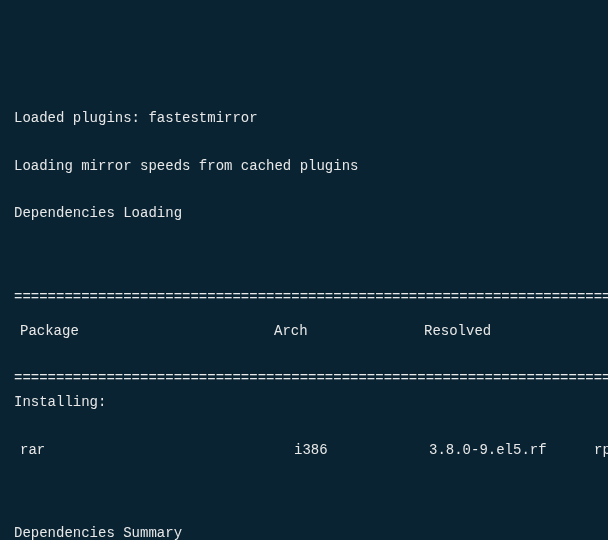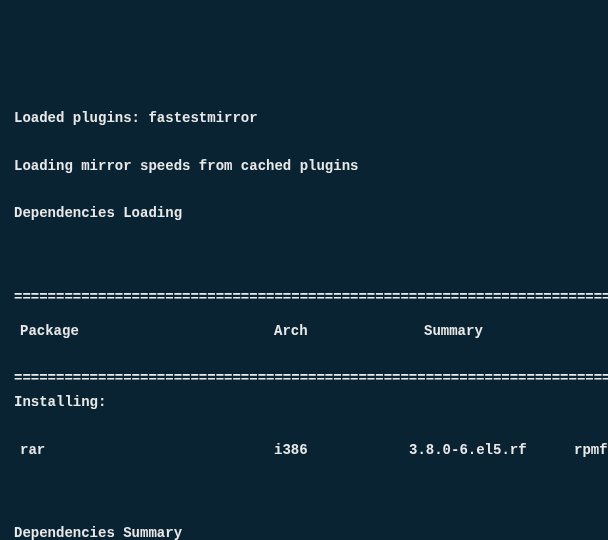--- a/index.html
+++ b/index.html
@@ -1,19 +1,18 @@
 <!DOCTYPE html>
 <html><head>
   <meta charset="utf-8">
   <style>
     * {
       margin: 0;
       padding: 0;
       box-sizing: border-box;
-      font-weight: bold;
     }
     body {
       background-color: #0a2332;
       color: #e8e8e8;
       font-family: "Courier New", Courier, monospace;
       font-size: 14px;
       line-height: 1.7;
       padding: 12px 14px;
       width: 608px;
       height: 540px;
@@ -47,20 +46,21 @@
       width: 150px;
     }
     .data-pkg {
       display: inline-block;
       width: 260px;
       padding-left: 6px;
     }
     .data-arch {
       display: inline-block;
       width: 135px;
+      margin-left: 20px;
     }
     .data-ver {
       display: inline-block;
       width: 165px;
     }
     .data-repo {
       display: inline-block;
     }
     .spacer {
       height: 12px;
@@ -69,24 +69,24 @@
 </head>
 <body>
 
 
 
 <span class="line">Loaded plugins: fastestmirror</span>
 <span class="line">Loading mirror speeds from cached plugins</span>
 <span class="line">Dependencies Loading</span>
 <div class="spacer"></div>
 <span class="divider">================================================================================</span>
-<span class="header-row"><span class="col-pkg">Package</span><span class="col-arch">Arch</span><span class="col-ver">Summary</span></span>
+<span class="header-row"><span class="col-pkg">Package</span><span class="col-arch">Arch</span><span class="col-ver">Resolved</span></span>
 <span class="divider">================================================================================</span>
 <span class="line">Installing:</span>
-<span class="line"><span class="data-pkg">rar</span><span class="data-arch">i386</span><span class="data-ver">3.8.0-6.el5.rf</span><span class="data-repo">rpmf</span></span>
+<span class="line"><span class="data-pkg">rar</span><span class="data-arch">i386</span><span class="data-ver">3.8.0-9.el5.rf</span><span class="data-repo">rpmf</span></span>
 <div class="spacer"></div>
 <span class="line">Dependencies Summary</span>
 
 
 
 
 
 
 
 

